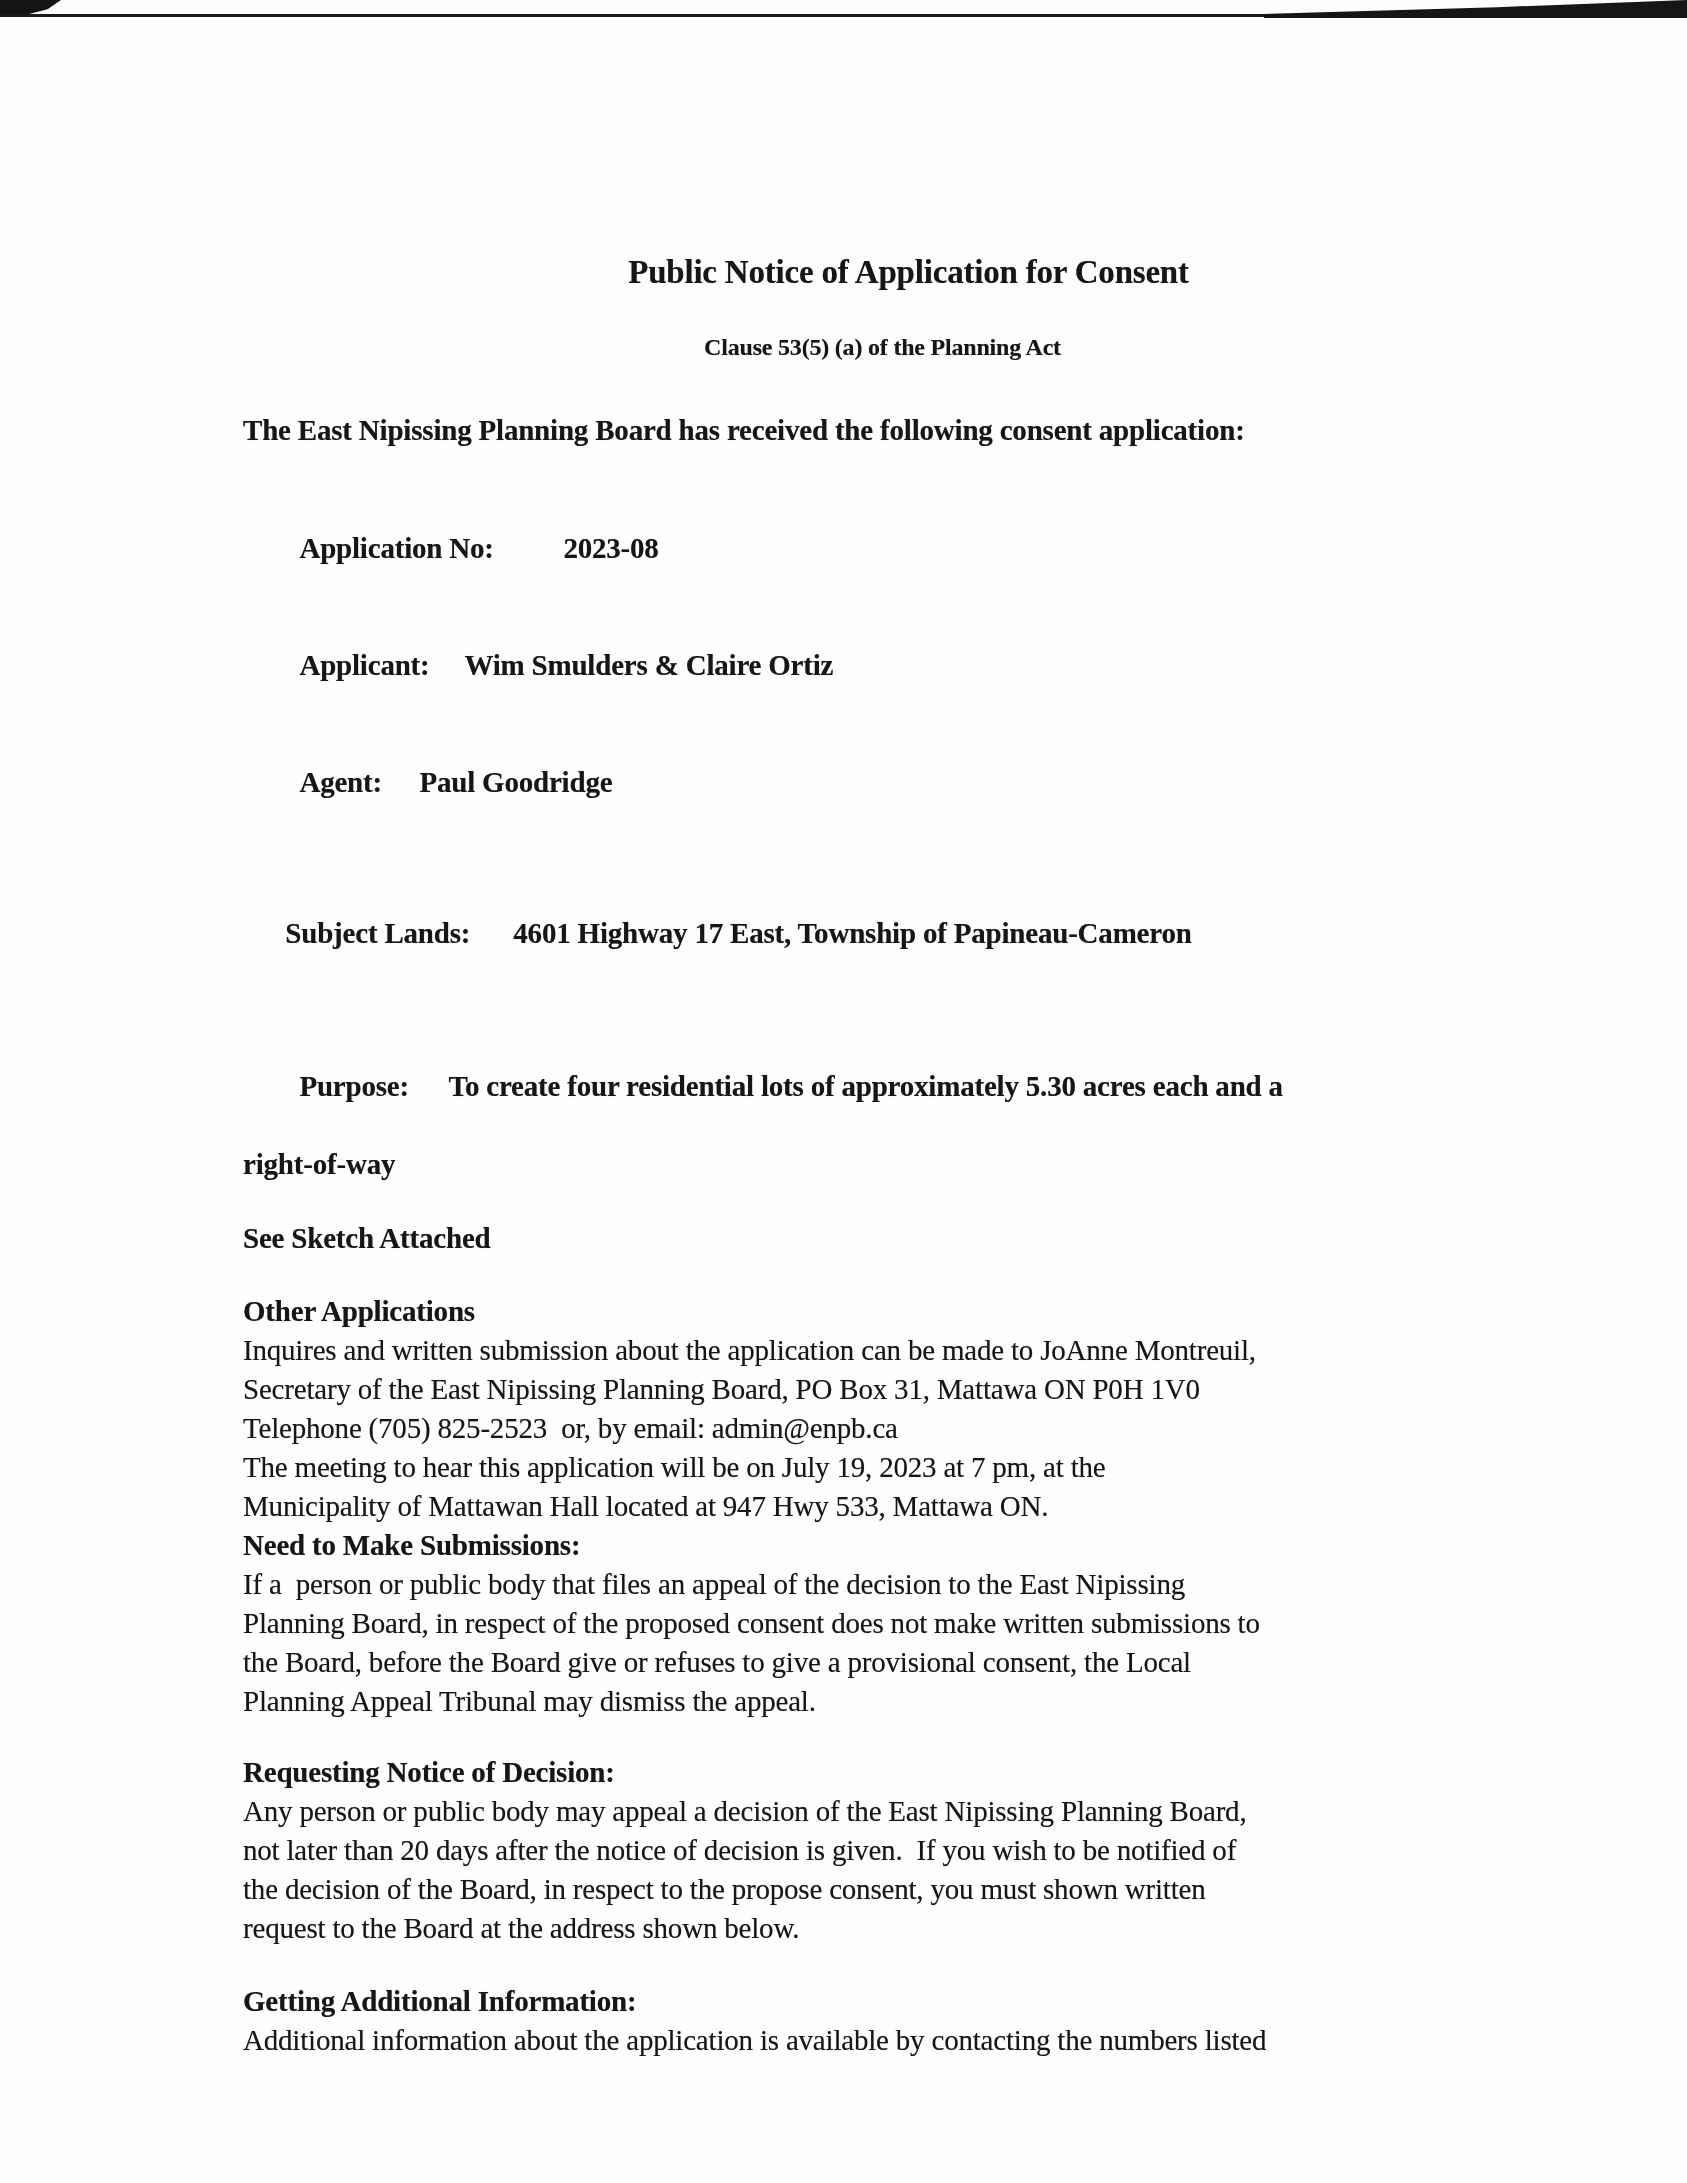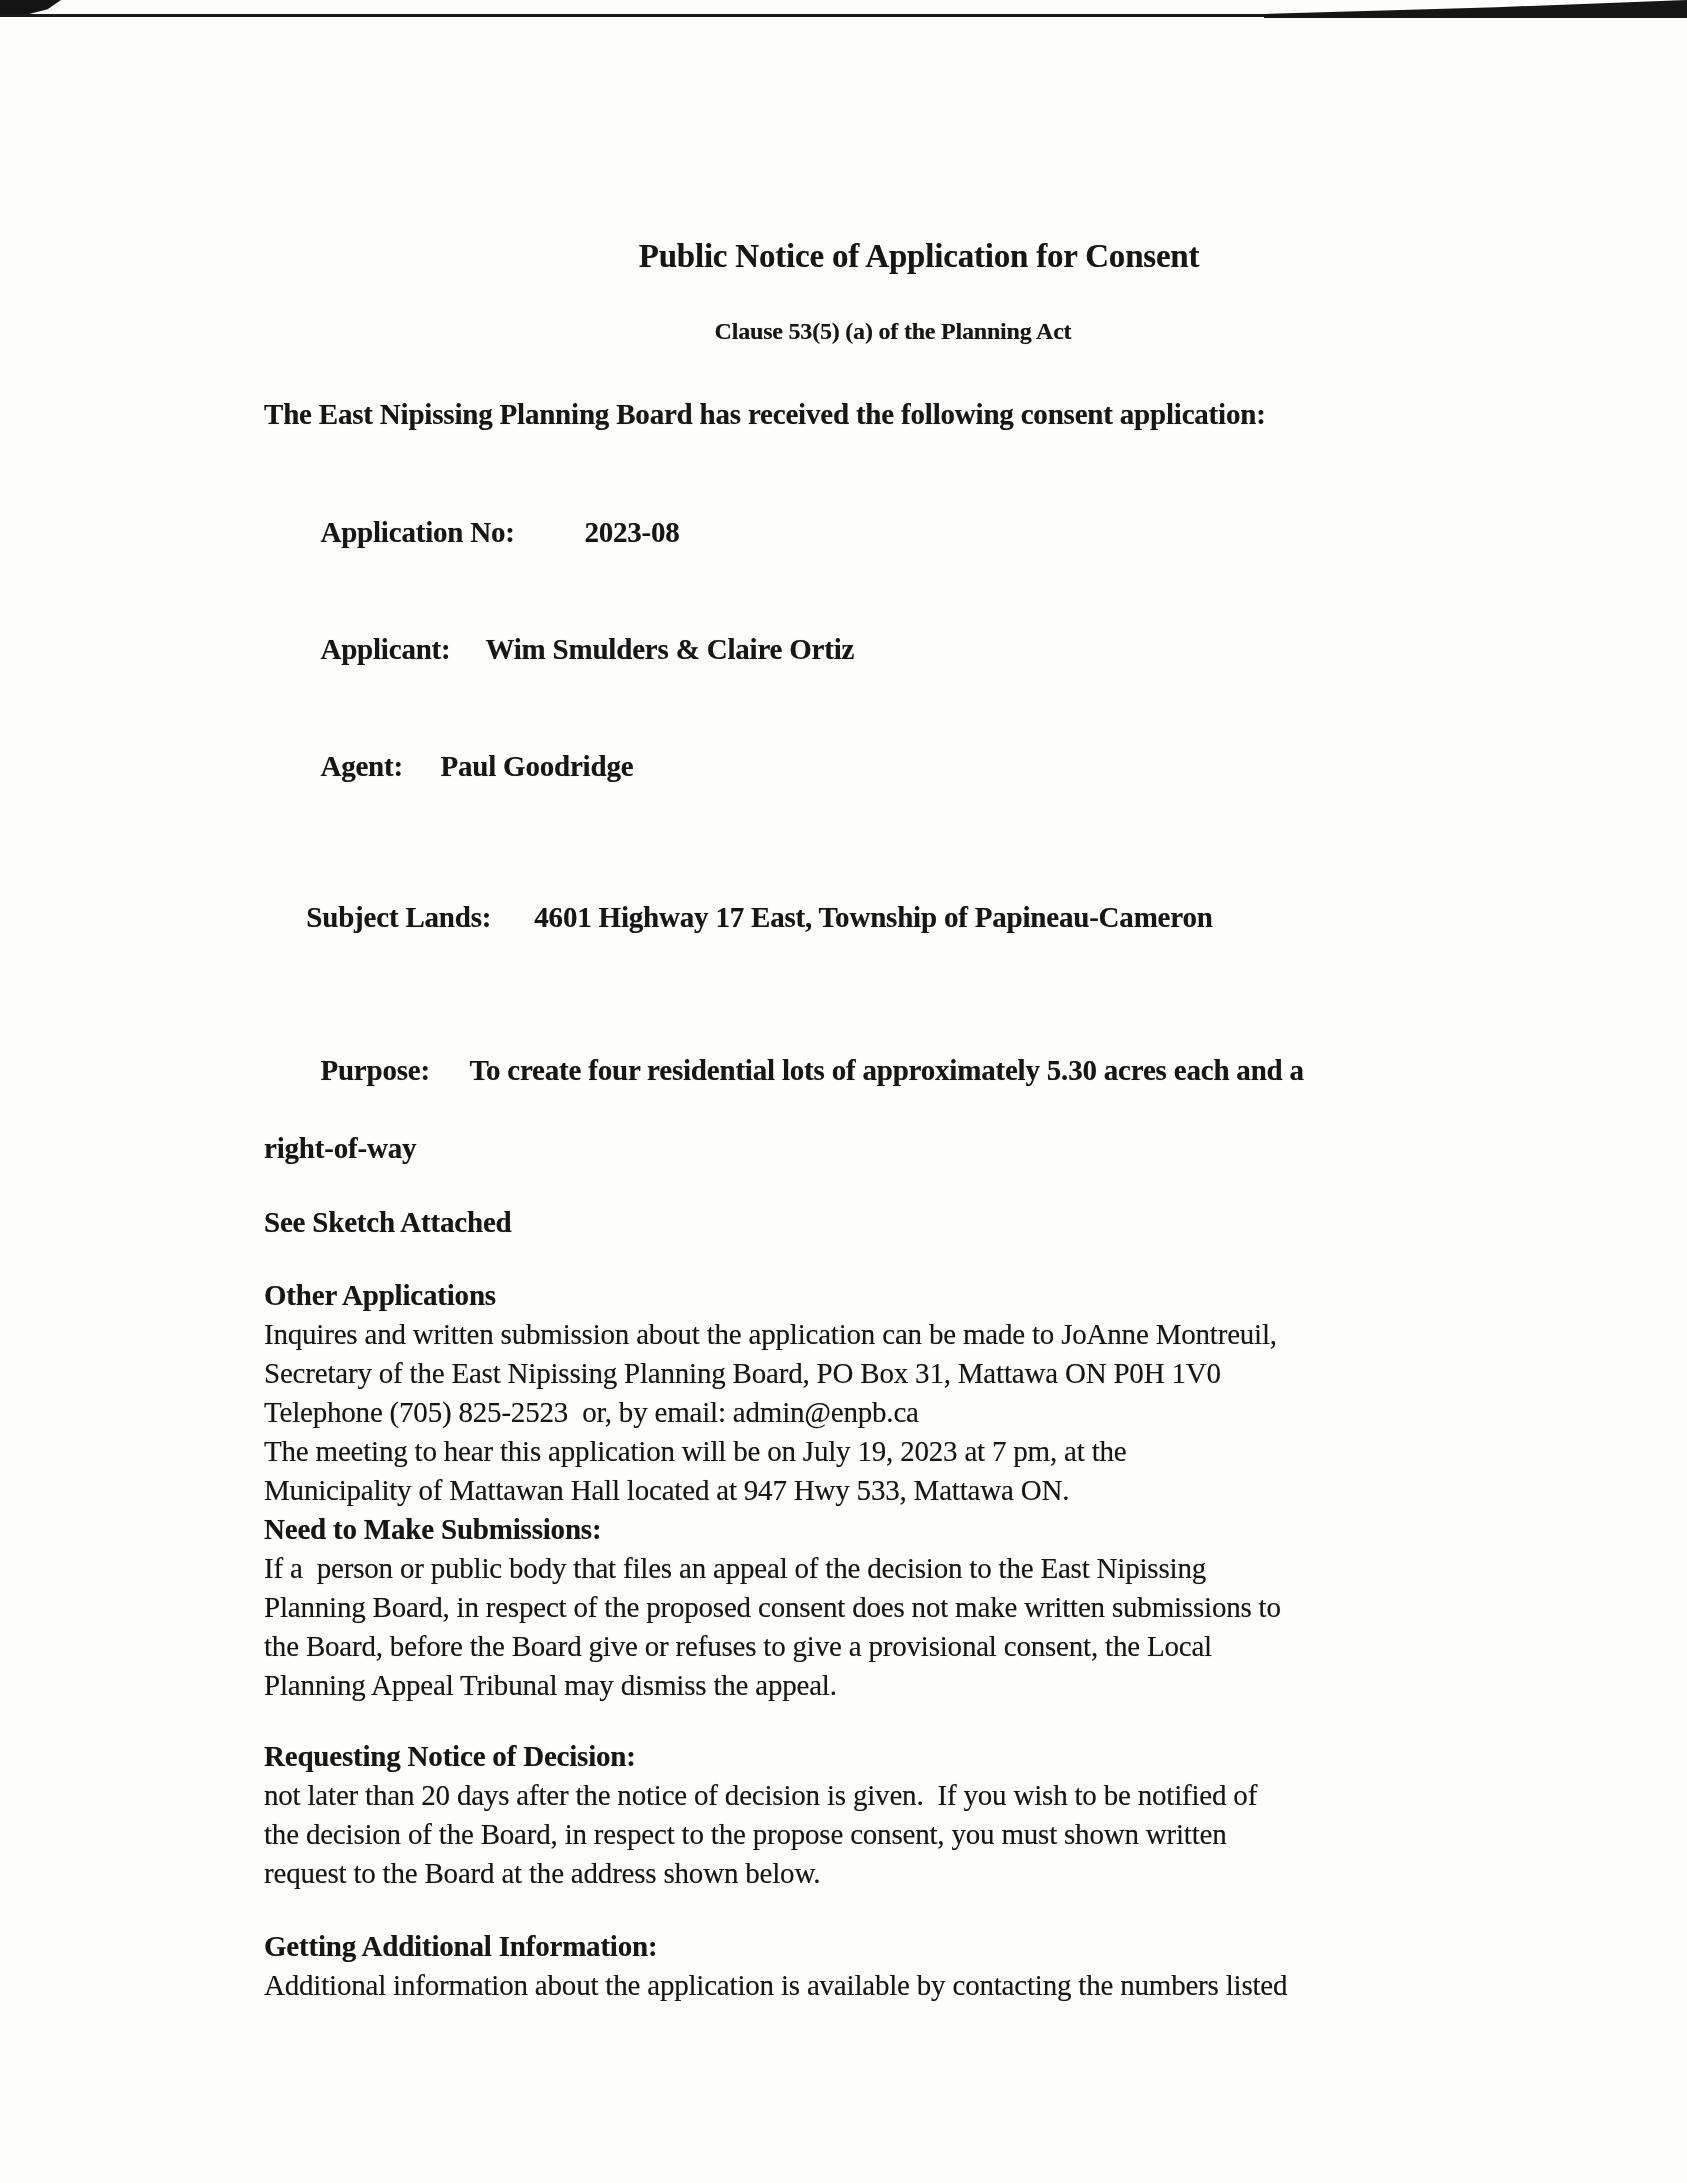--- a/index.html
+++ b/index.html
@@ -13,24 +13,23 @@
     text-shadow:0 0 0.7px rgba(20,20,20,.45);
   }
   
   .scan-line{position:absolute;top:14px;left:0;width:100%;height:3.3px;background:#1b1b1b;border-radius:2px;}
   .scan-corner-left{position:absolute;top:0;left:0;width:61px;height:17px;background:#141414;
     clip-path:polygon(0 0,100% 0,78% 55%,40% 90%,0 100%);}
   .scan-corner-right{position:absolute;top:0;right:0;width:423px;height:18px;background:#161616;
     clip-path:polygon(0 78%,55% 40%,100% 0,100% 100%,0 100%);}
   .content{
     position:relative;
-    padding:0 225px 0 243px;
+    padding:16px 225px 0 243px;
     font-size:29px;line-height:39px;
     letter-spacing:-0.2px;
-    margin-left:21px;
   }
   .ln,.row,.hline{white-space:pre-wrap;}
   .b{font-weight:400;}
   .title{
     margin:0;padding-top:236px;
     font-size:33px;line-height:41px;font-weight:700;
     text-align:center;position:relative;left:56px;
   }
   .subtitle{
     margin:34px 0 0 0;
@@ -106,20 +105,21 @@
 
     <div class="hline sub-heading">Need to Make Submissions:</div>
 
     <div class="ln">If a  person or public body that files an appeal of the decision to the East Nipissing</div>
     <div class="ln">Planning Board, in respect of the proposed consent does not make written submissions to</div>
     <div class="ln">the Board, before the Board give or refuses to give a provisional consent, the Local</div>
     <div class="ln">Planning Appeal Tribunal may dismiss the appeal.</div>
 
     <div class="hline req-heading">Requesting Notice of Decision:</div>
 
+    <div class="ln">Any person or public body may appeal a decision of the East Nipissing Planning Board,</div>
     <div class="ln">not later than 20 days after the notice of decision is given.  If you wish to be notified of</div>
     <div class="ln">the decision of the Board, in respect to the propose consent, you must shown written</div>
     <div class="ln">request to the Board at the address shown below.</div>
 
     <div class="hline get-heading">Getting Additional Information:</div>
 
     <div class="ln">Additional information about the application is available by contacting the numbers listed</div>
 
   </div>
 </div>

